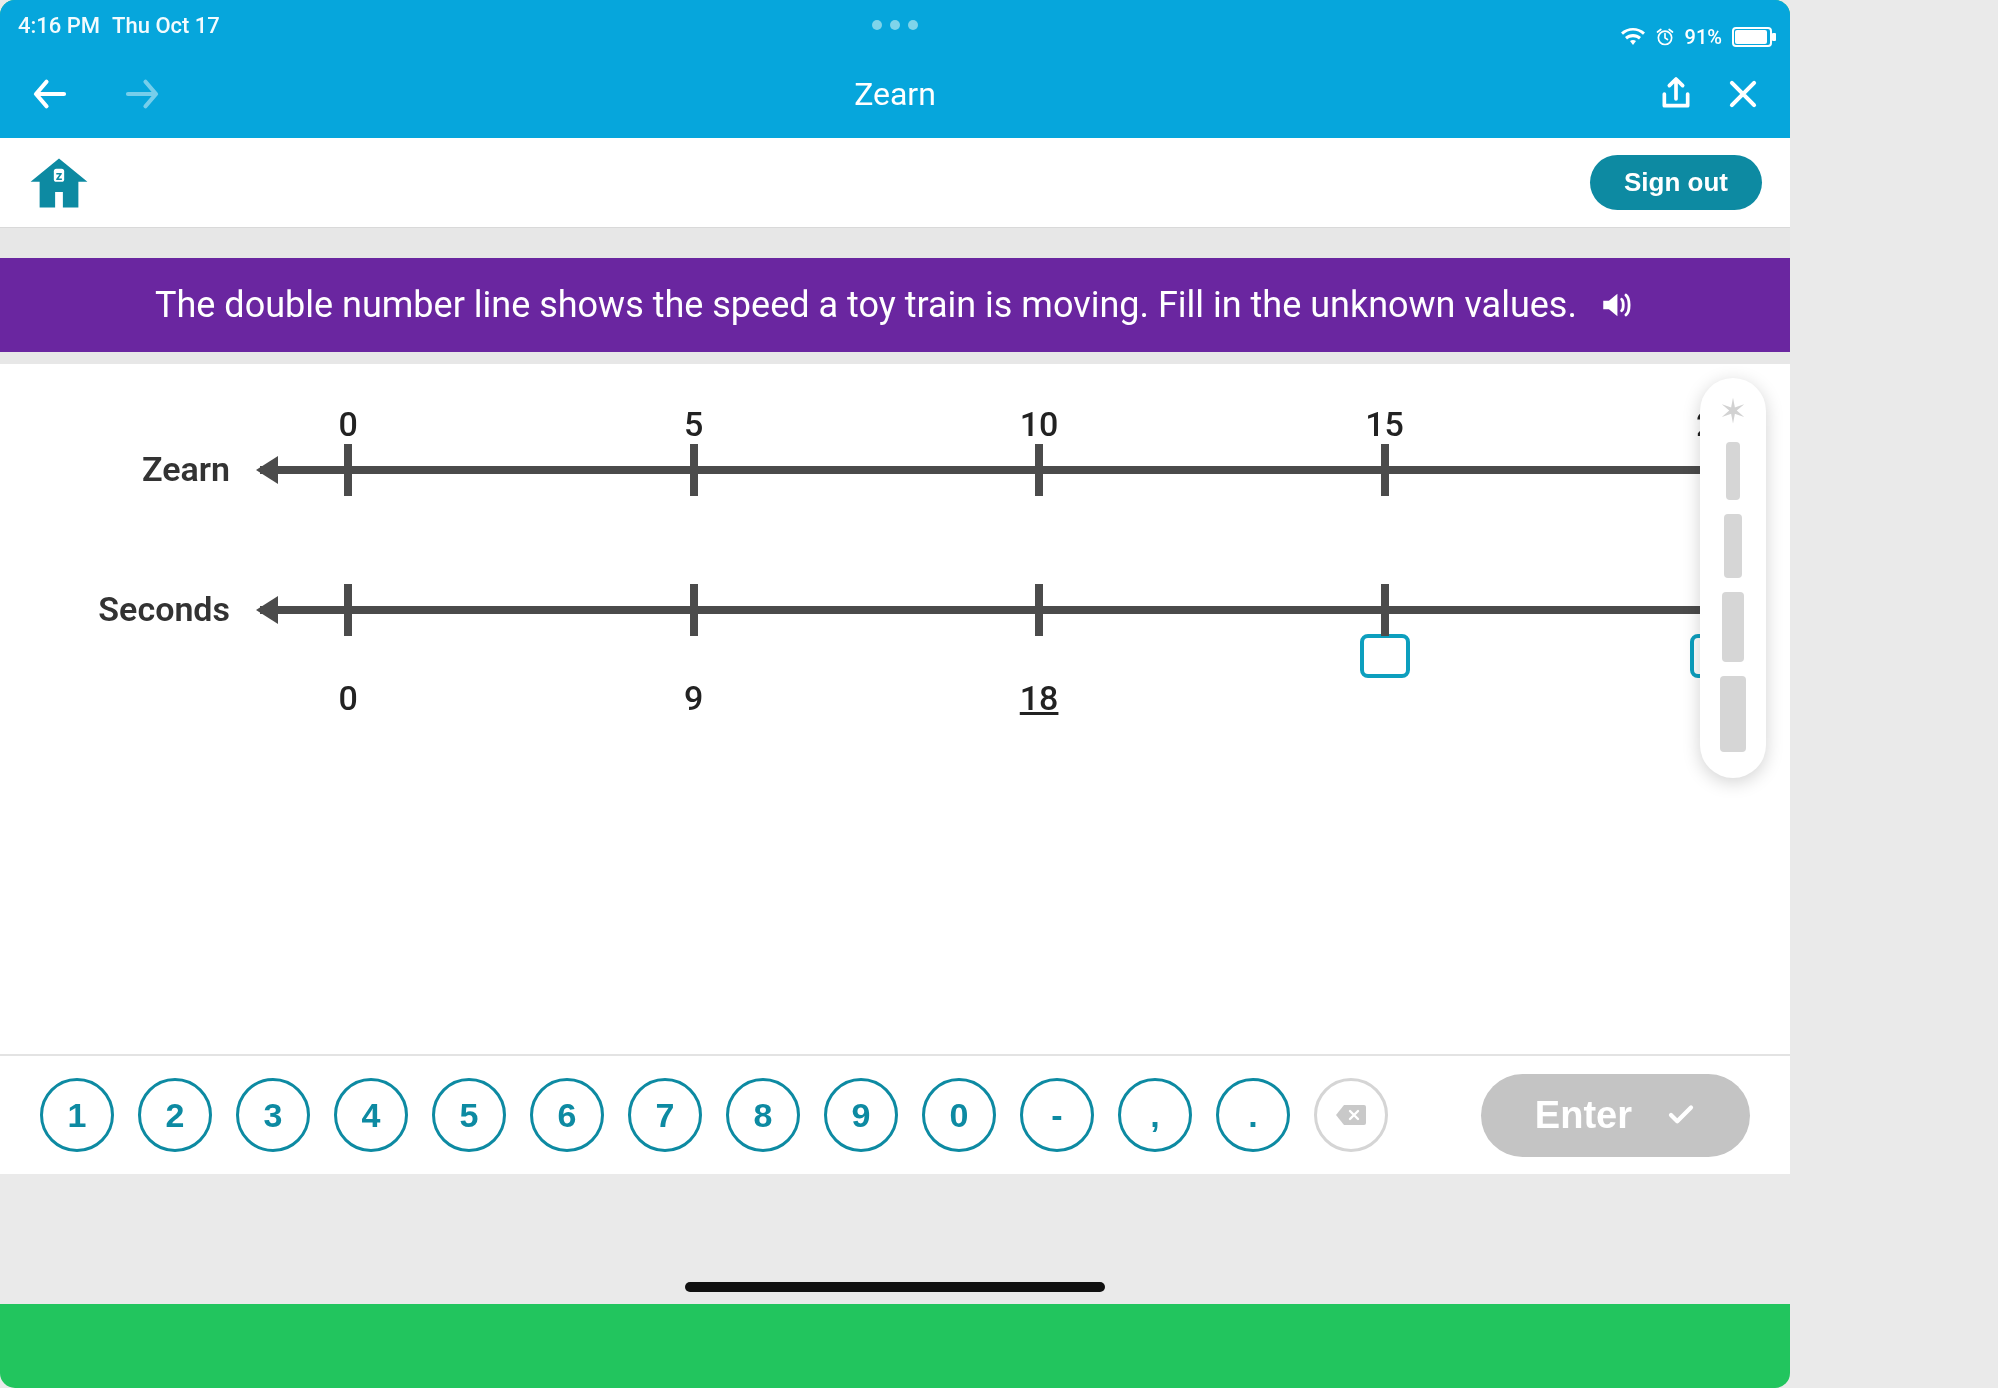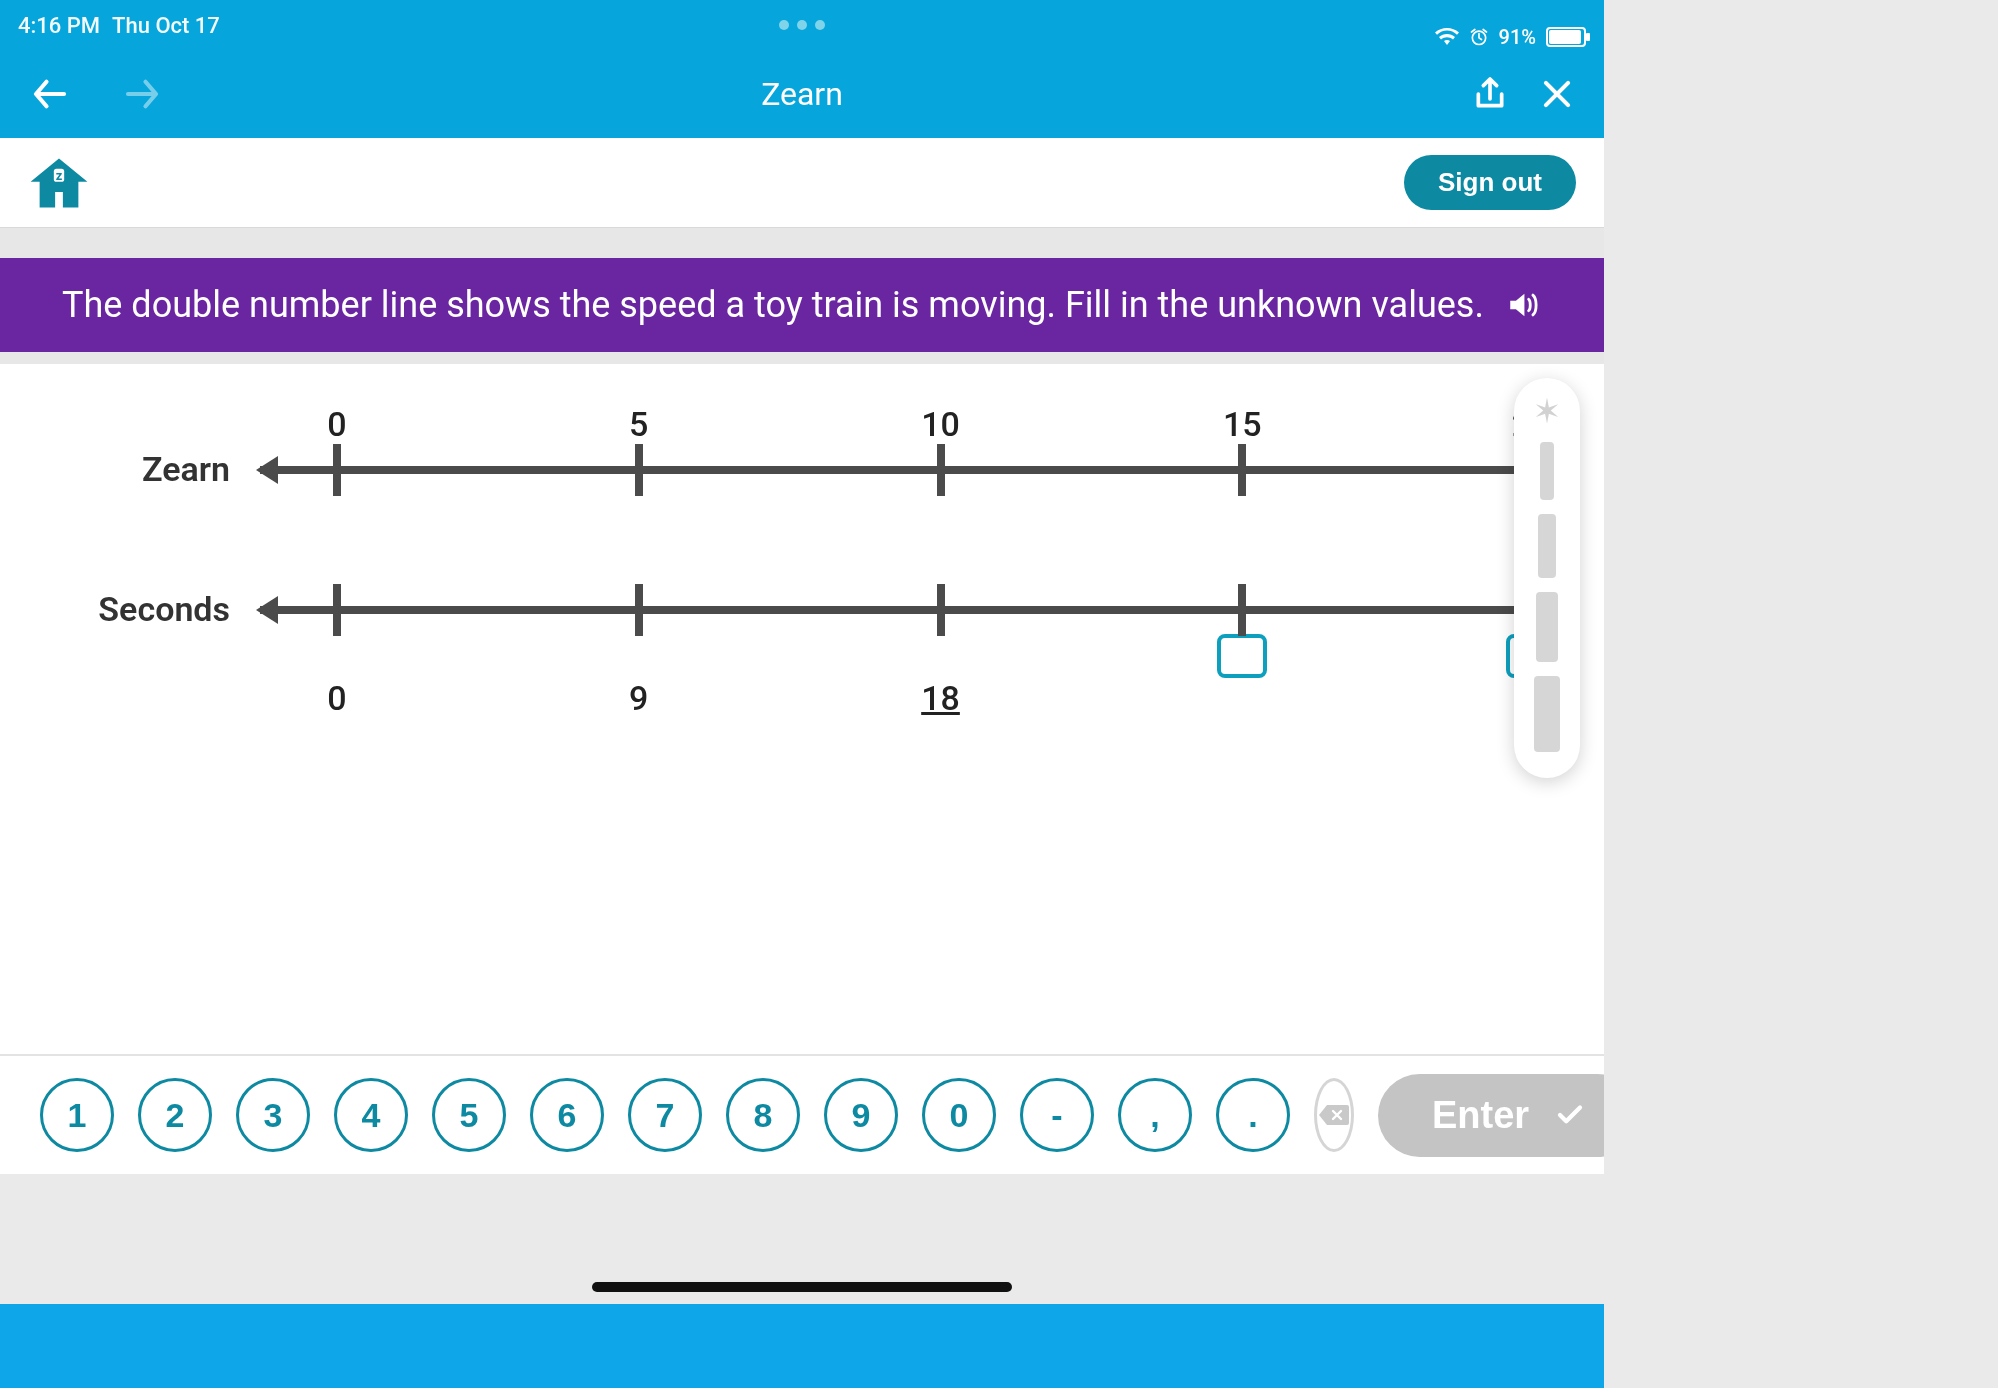--- a/index.html
+++ b/index.html
@@ -1,22 +1,23 @@
 <!DOCTYPE html>
 <html><head>
 <meta charset="utf-8">
 <style>
   * { box-sizing: border-box; margin: 0; padding: 0; }
   html, body { width: 100%; height: 100%; font-family: -apple-system, "Segoe UI", Roboto, Helvetica, Arial, sans-serif; background:#eaeaea; }
   .device {
-    width: 1604px;
+    width: 1790px;
     height: 1388px;
-    background: #0ea5e9;
+    background: #22c55e;
     position: relative;
     overflow: hidden;
+    border-radius: 15px;
   }
 
   
   .status-bar {
     background: #06a6dc;
     height: 50px;
     color: #fff;
     display: flex;
     align-items: center;
     padding: 0 18px;
@@ -171,21 +172,21 @@
     display:flex;align-items:center;justify-content:center;
   }
   .key.backspace{
     border-color:#d5d5d5; color:#bdbdbd;
   }
   .enter-btn {
     margin-left:auto;
     background:#c4c4c4; color:#fff; border:none;
     font-size:38px; font-weight:700;
     padding:20px 54px; border-radius:44px;
-    display:flex; align-items:center; gap:26px;
+    display:flex; align-items:center; gap:34px;
   }
 
   .bottom-grey { height:130px; background:#eaeaea; position:relative;}
   .home-indicator{
     position:absolute; bottom:12px; left:50%; transform:translateX(-50%);
     width:420px; height:10px; border-radius:6px; background:#111;
   }
 
   svg { display:block; }
 </style>

